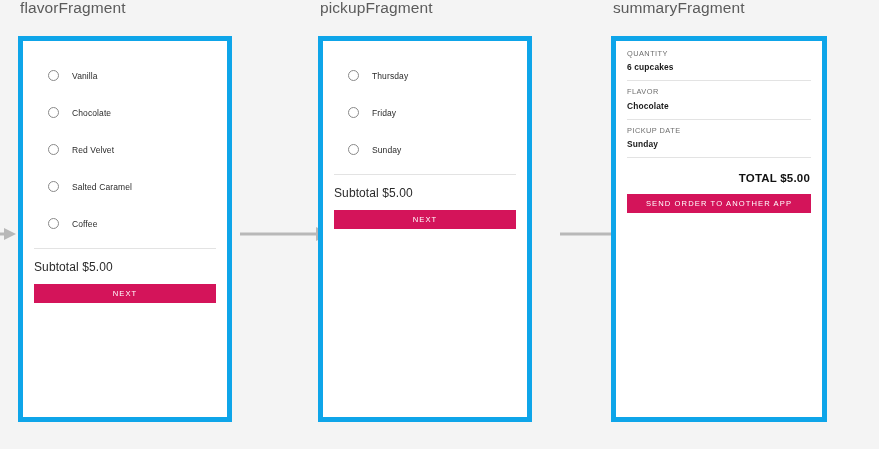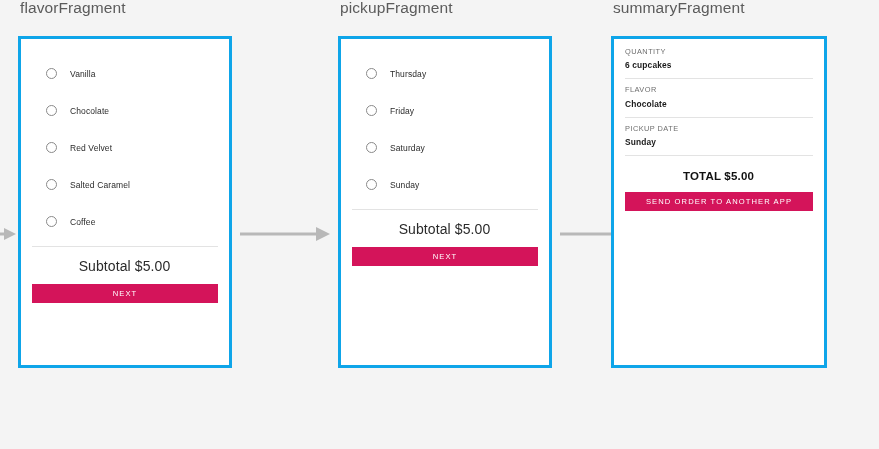--- a/index.html
+++ b/index.html
@@ -32,23 +32,23 @@
     letter-spacing: 0.1px;
     line-height: 1;
     padding-bottom: 0;
     margin-left: 2px;
     white-space: nowrap;
   }
   .phone-card {
     position: absolute;
     top: 36px;
     width: 214px;
-    height: 332px;
+    height: 386px;
     background: #ffffff;
-    border: 3px solid #0ea5e9;
+    border: 5px solid #0ea5e9;
     box-sizing: border-box;
   }
   .card-inner {
     padding: 10px 11px 0 11px;
   }
 
   
   .radio-row {
     display: flex;
     align-items: center;
@@ -72,29 +72,29 @@
     white-space: nowrap;
   }
 
   .divider {
     height: 1px;
     background: #e3e3e3;
     margin: 8px 0 0 0;
   }
 
   .subtotal-row {
-    text-align: center;
-    font-size: 14px;
+    text-align: left;
+    font-size: 12px;
     color: #2b2b2b;
     padding: 11px 1px 0 0;
     letter-spacing: 0.1px;
   }
 
   .total-row {
-    text-align: center;
+    text-align: right;
     font-size: 11.5px;
     color: #111111;
     font-weight: bold;
     padding: 14px 1px 0 0;
     letter-spacing: 0.2px;
   }
 
   .primary-button {
     margin-top: 10px;
     height: 19px;
@@ -195,40 +195,36 @@
         <button class="primary-button">NEXT</button>
       </div>
     </div>
   </div>
 
   <svg class="arrow" style="left:240px; width:90px;" viewBox="0 0 90 14">
     <line x1="0" y1="7" x2="78" y2="7" stroke="#b8b8b8" stroke-width="3"></line>
     <polygon points="76,0 90,7 76,14" fill="#b8b8b8"></polygon>
   </svg>
 
-  <div class="fragment" style="left:338px;">
+  <div class="fragment" style="left:318px;">
     <div class="fragment-title">pickupFragment</div>
 
     <div class="phone-card">
       <div class="card-inner">
 
         <div class="radio-row">
           <span class="radio-circle"></span>
           <span class="radio-label">Thursday</span>
         </div>
 
         <div class="radio-row">
           <span class="radio-circle"></span>
           <span class="radio-label">Friday</span>
         </div>
 
-        <div class="radio-row">
-          <span class="radio-circle"></span>
-          <span class="radio-label">Saturday</span>
-        </div>
 
         <div class="radio-row">
           <span class="radio-circle"></span>
           <span class="radio-label">Sunday</span>
         </div>
 
         <div class="divider"></div>
 
         <div class="subtotal-row">Subtotal $5.00</div>
 

